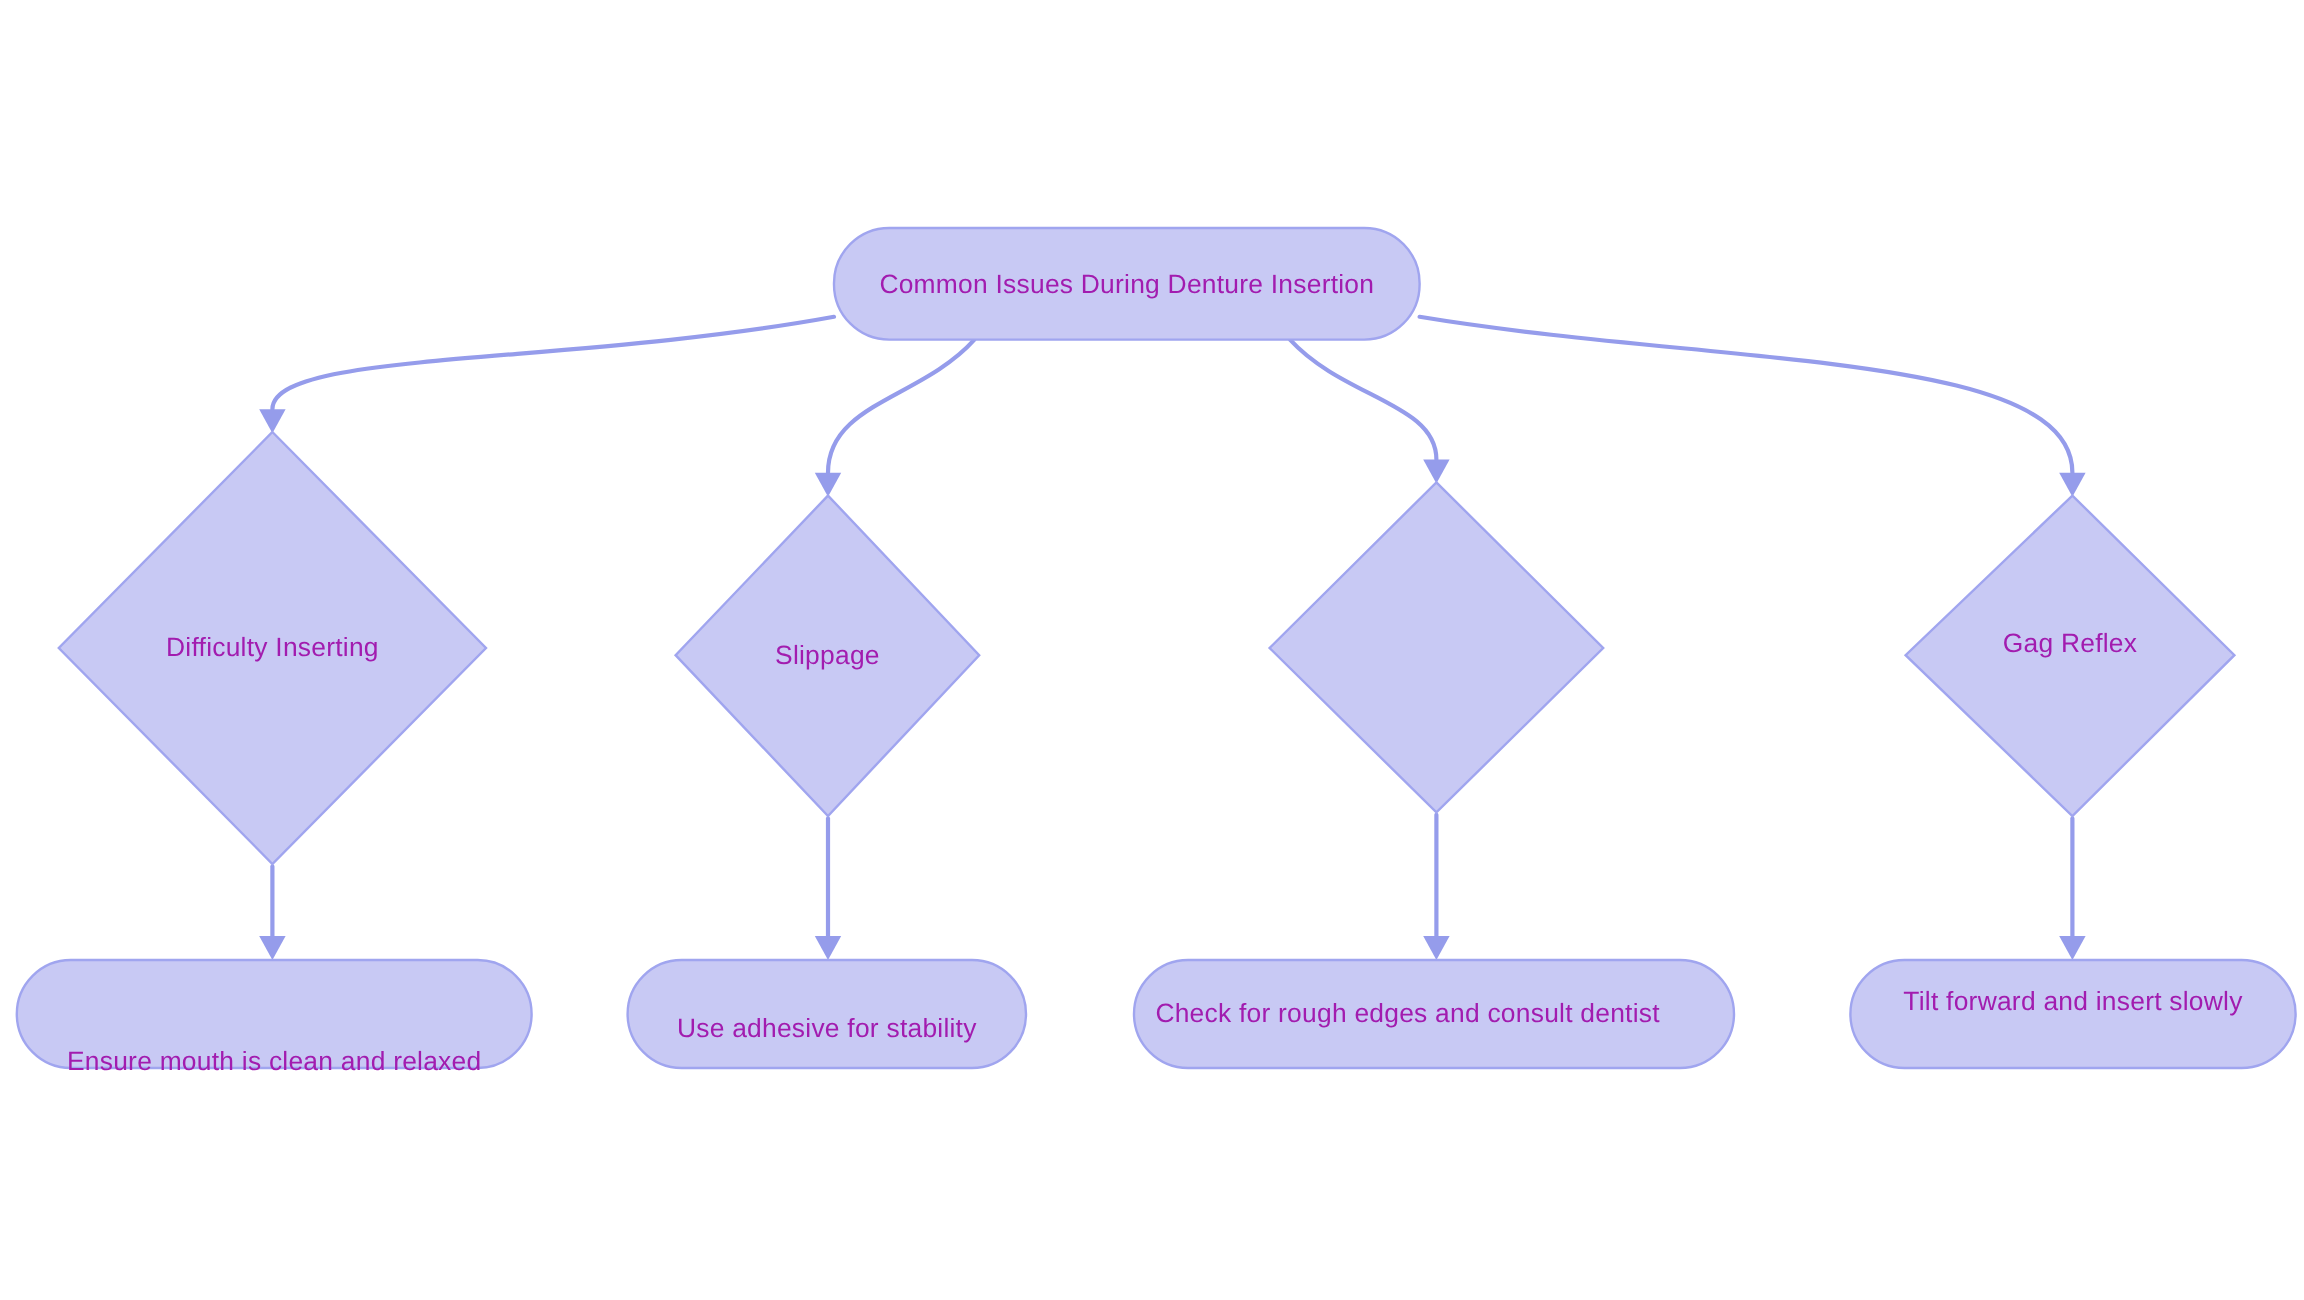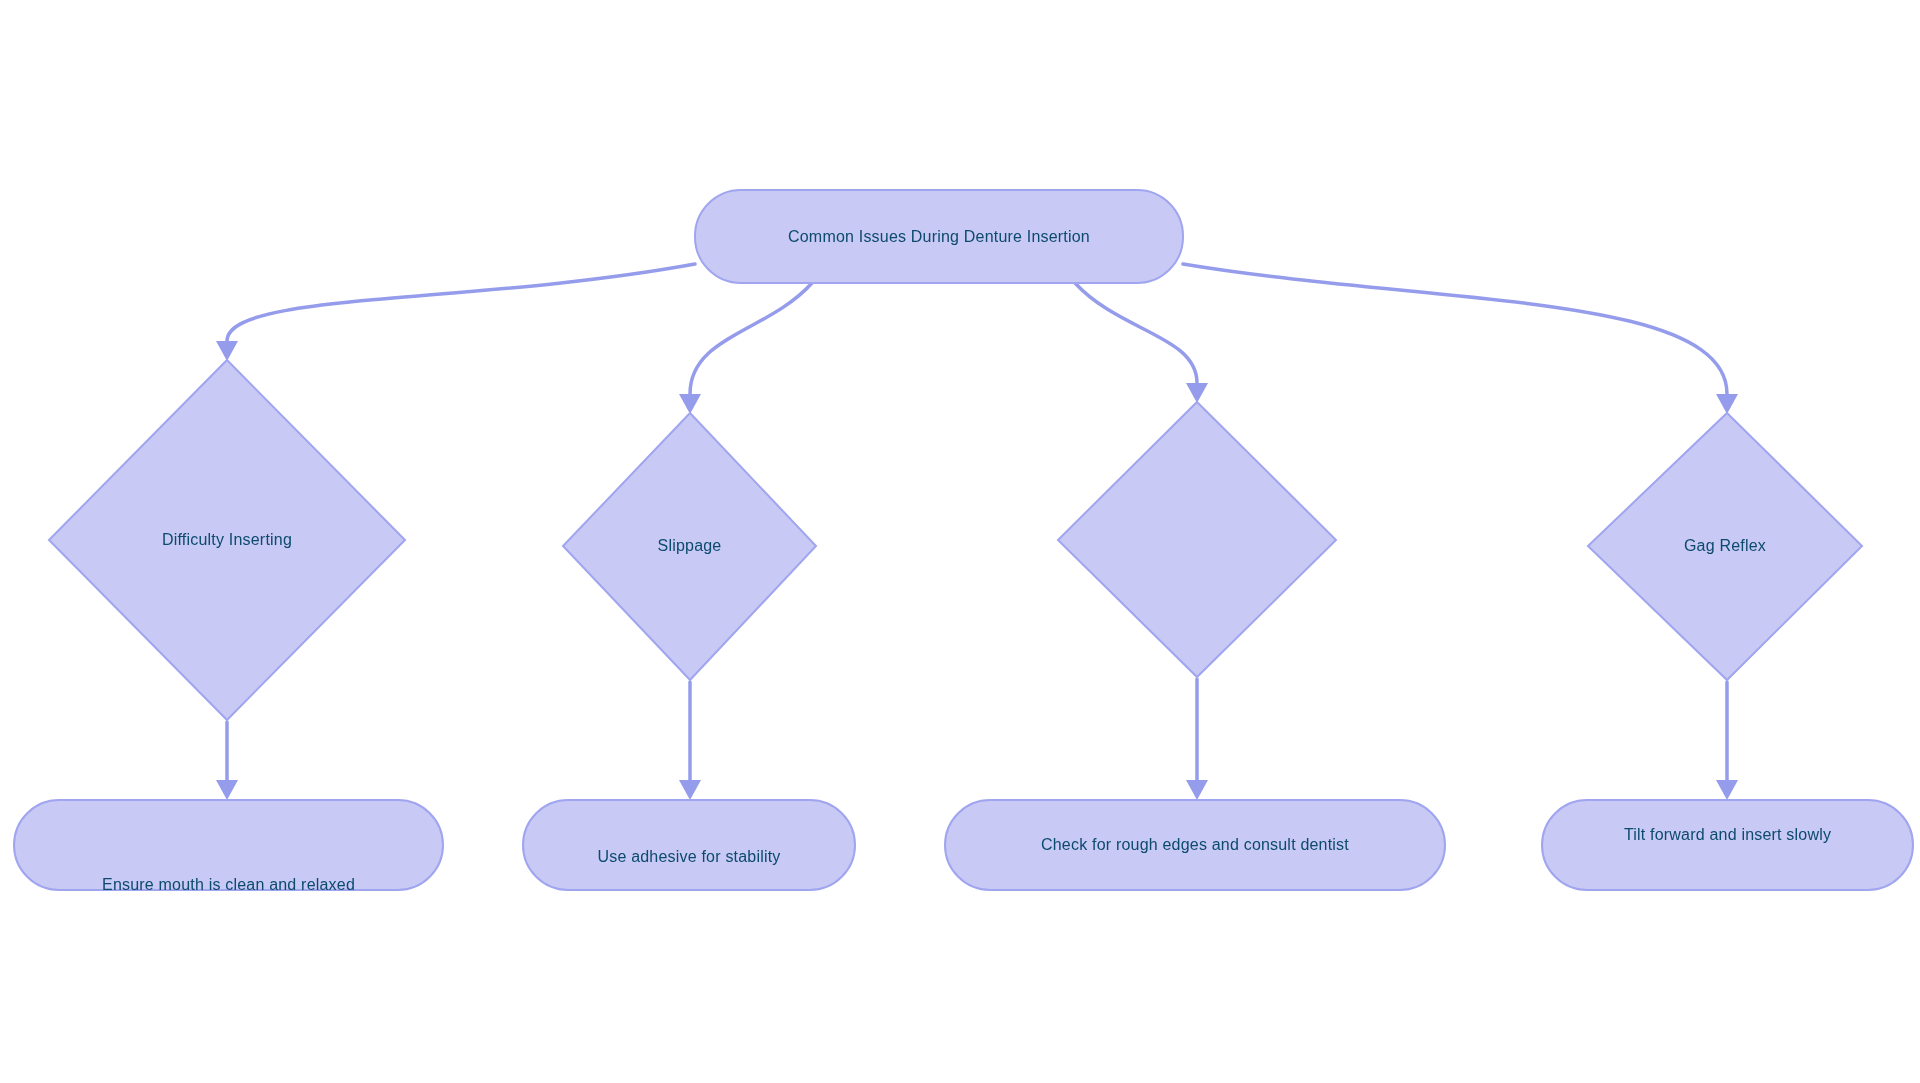--- a/index.html
+++ b/index.html
@@ -36,22 +36,22 @@
     fill: #c8c9f4;
     stroke: #a0a5ef;
     stroke-width: 2;
   }
   .node-label {
     position: absolute;
     display: flex;
     align-items: center;
     justify-content: center;
     text-align: center;
-    color: #0c4a6e;
-    font-size: 16px;
+    color: #a21caf;
+    font-size: 22px;
     letter-spacing: 0.2px;
     white-space: nowrap;
     pointer-events: none;
   }
 </style>
 </head>
 <body>
 
 <div class="canvas">
 
@@ -91,20 +91,20 @@
     <rect class="node-shape" x="14" y="800" width="429" height="90" rx="45" ry="45"></rect>
     <rect class="node-shape" x="523" y="800" width="332" height="90" rx="45" ry="45"></rect>
     <rect class="node-shape" x="945" y="800" width="500" height="90" rx="45" ry="45"></rect>
     <rect class="node-shape" x="1542" y="800" width="371" height="90" rx="45" ry="45"></rect>
   </svg>
 
   <div class="node-label" style="left:695px; top:190px; width:488px; height:93px;">Common Issues During Denture Insertion</div>
 
   <div class="node-label" style="left:49px; top:480px; width:356px; height:120px;">Difficulty Inserting</div>
   <div class="node-label" style="left:563px; top:486px; width:253px; height:120px;">Slippage</div>
-  <div class="node-label" style="left:1588px; top:486px; width:274px; height:120px;text-align:right;">Gag Reflex</div>
+  <div class="node-label" style="left:1588px; top:476px; width:274px; height:120px;text-align:right;">Gag Reflex</div>
 
   <div class="node-label" style="left:14px; top:800px; width:429px; height:90px;margin-top:40px;">Ensure mouth is clean and relaxed</div>
   <div class="node-label" style="left:523px; top:800px; width:332px; height:90px;margin-top:12px;">Use adhesive for stability</div>
-  <div class="node-label" style="left:945px; top:800px; width:500px; height:90px;text-align:center;">Check for rough edges and consult dentist</div>
+  <div class="node-label" style="left:923px; top:800px; width:500px; height:90px;text-align:center;">Check for rough edges and consult dentist</div>
   <div class="node-label" style="left:1542px; top:788px; width:371px; height:94px;">Tilt forward and insert slowly</div>
 
 </div>
 
 </body></html>

